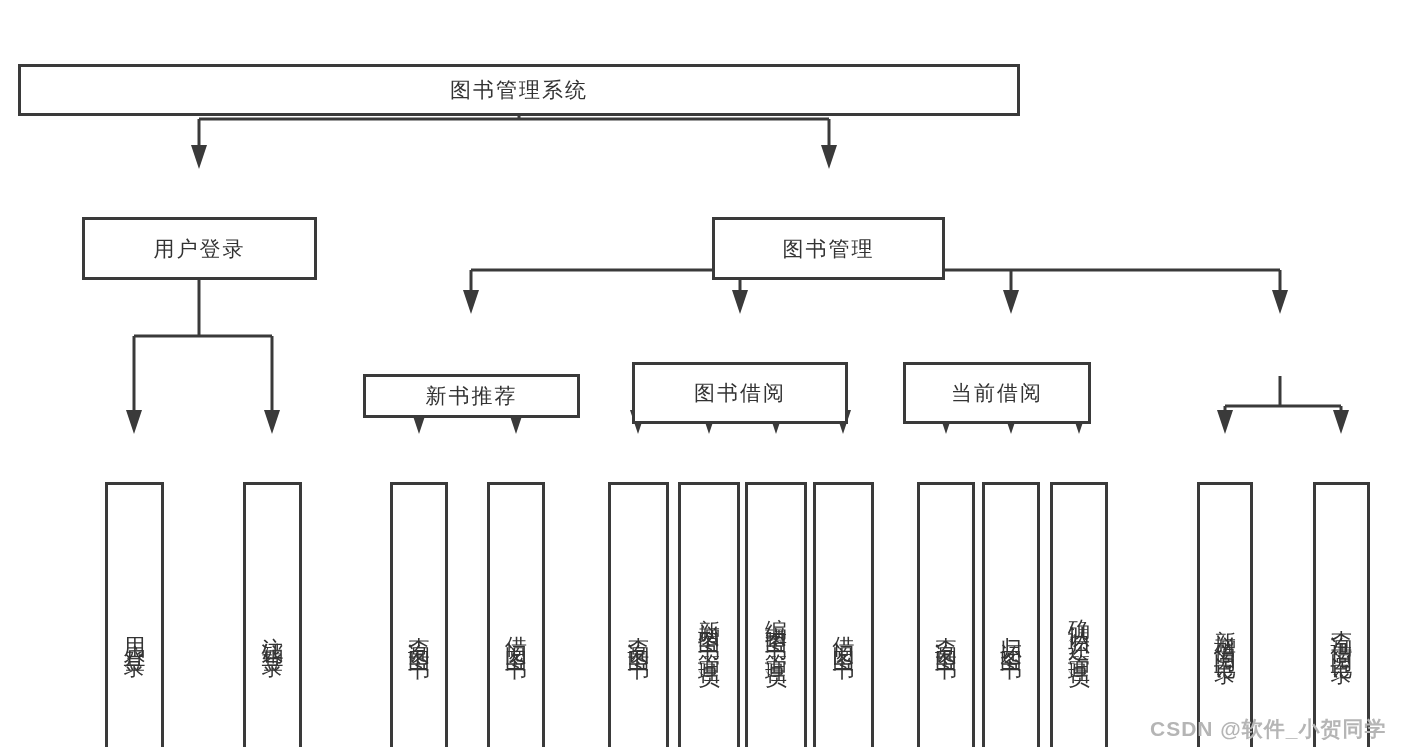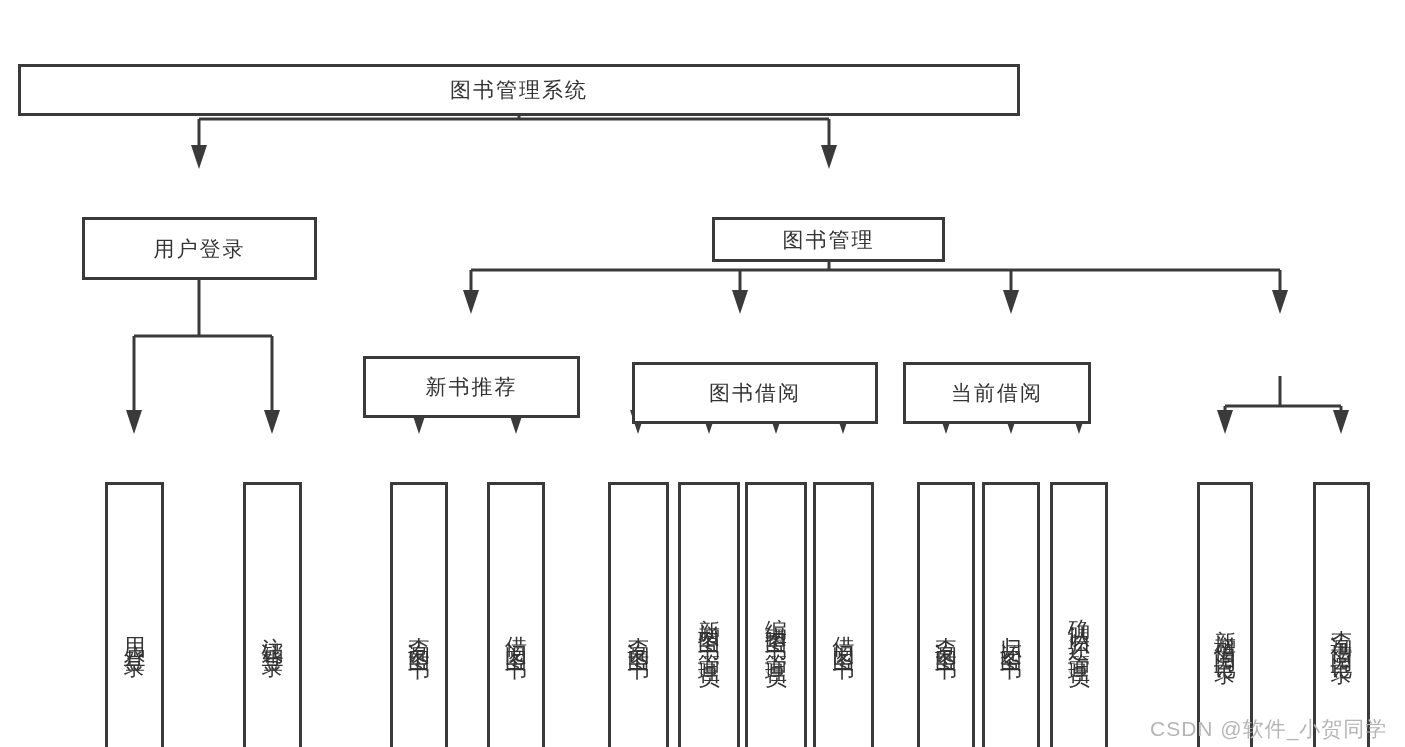--- a/index.html
+++ b/index.html
@@ -61,20 +61,21 @@
   }
   #watermark {
     position: absolute;
     left: 1150px;
     top: 715px;
     font-size: 21px;
     color: var(--watermark);
     white-space: nowrap;
     z-index: 10;
     letter-spacing: 1px;
+    font-weight: bold;
   }
 </style>
 </head>
 <body>
 
 <div id="canvas">
 
   <svg id="connectors" viewBox="0 0 1405 747" xmlns="http://www.w3.org/2000/svg">
 
     <g>
@@ -151,28 +152,28 @@
     </g>
   </svg>
 
   <div class="node hbox" style="left:18px;top:16px;width:1002px;height:52px">
     <span class="lbl">图书管理系统</span>
   </div>
 
   <div class="node hbox" style="left:82px;top:169px;width:235px;height:63px">
     <span class="lbl">用户登录</span>
   </div>
-  <div class="node hbox" style="left:712px;top:169px;width:233px;height:45px">
+  <div class="node hbox" style="left:712px;top:169px;width:233px;height:63px">
     <span class="lbl">图书管理</span>
   </div>
 
-  <div class="node hbox" style="left:363px;top:308px;width:217px;height:62px">
+  <div class="node hbox" style="left:363px;top:326px;width:217px;height:44px">
     <span class="lbl">新书推荐</span>
   </div>
-  <div class="node hbox" style="left:632px;top:314px;width:246px;height:62px">
+  <div class="node hbox" style="left:632px;top:314px;width:216px;height:62px">
     <span class="lbl">图书借阅</span>
   </div>
   <div class="node hbox" style="left:903px;top:314px;width:188px;height:62px">
     <span class="lbl">当前借阅</span>
   </div>
 
   <div class="node vbox" style="left:105px;top:434px;width:59px;height:301px">
     <span class="vlbl">用户登录</span>
   </div>
   <div class="node vbox" style="left:243px;top:434px;width:59px;height:301px">

